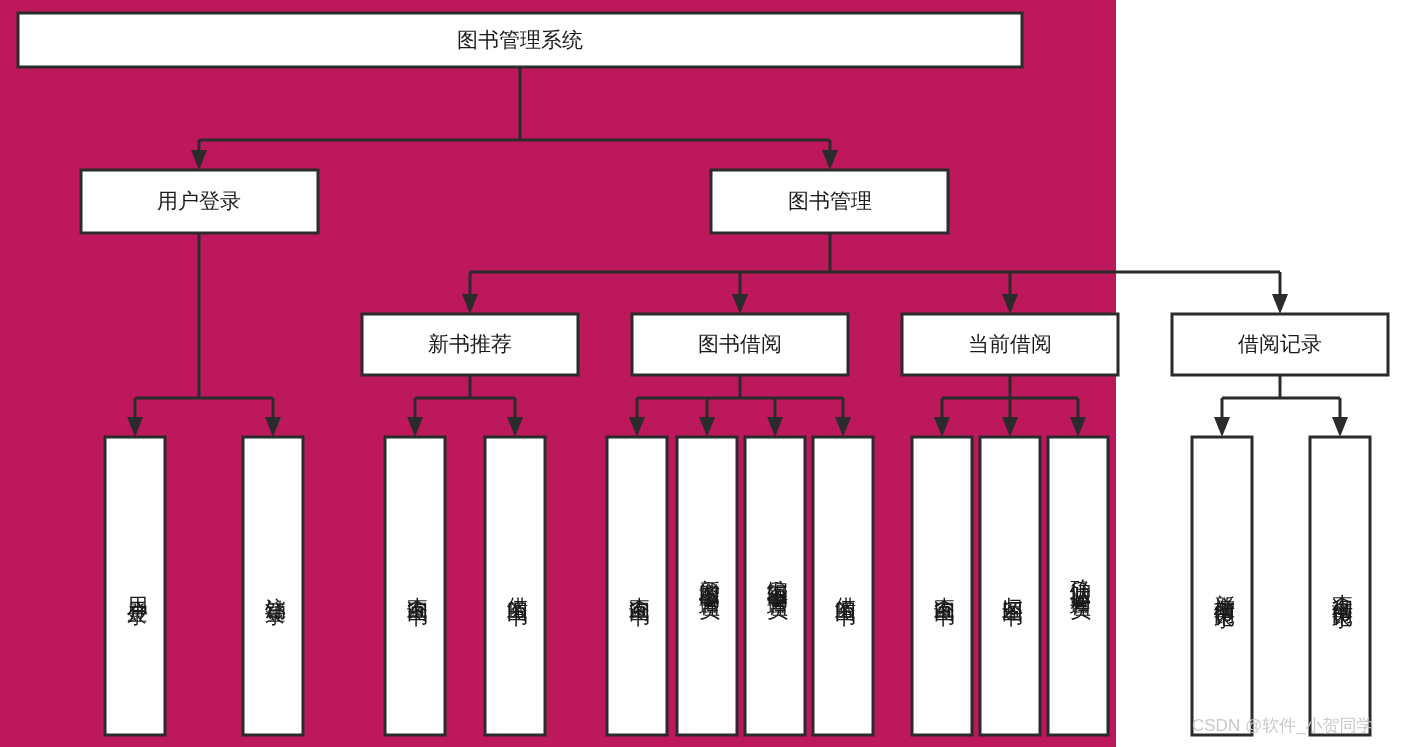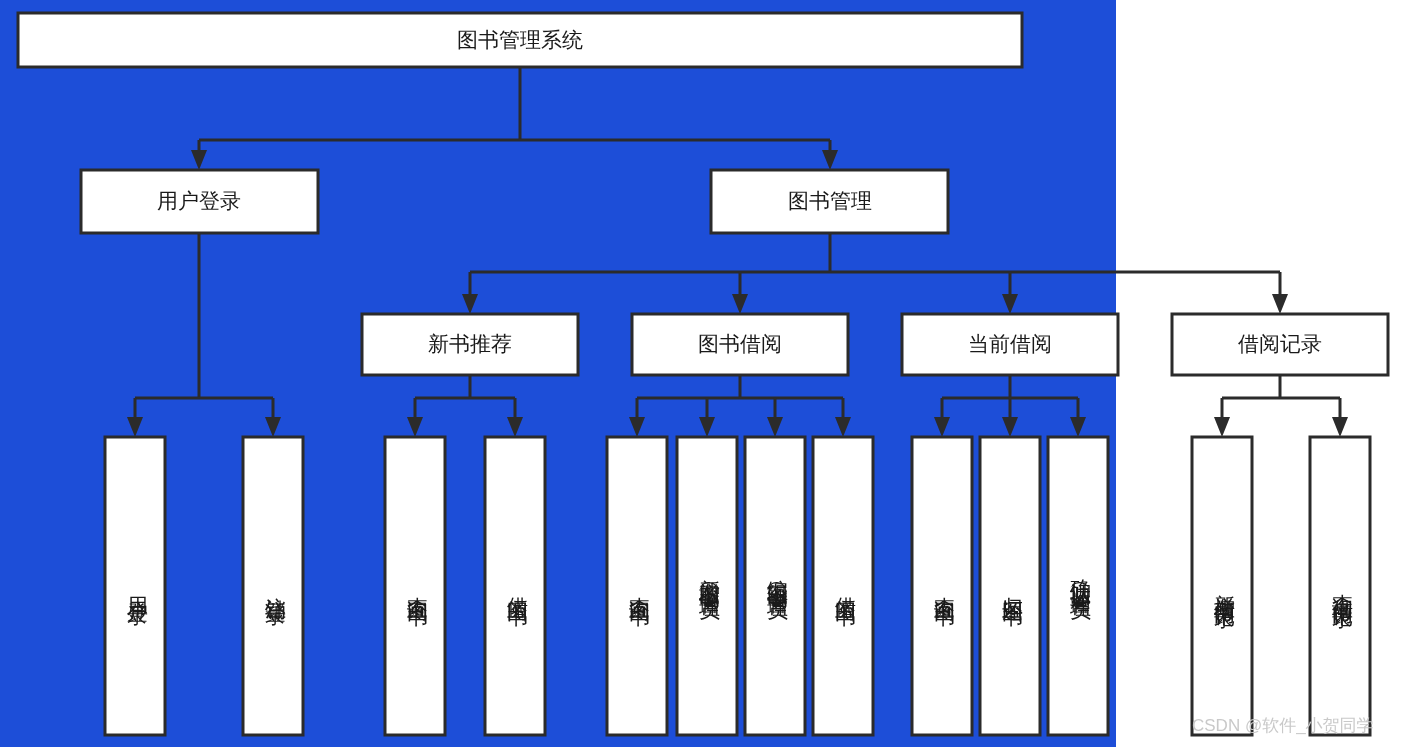--- a/index.html
+++ b/index.html
@@ -10,21 +10,21 @@
   body {
     width: 1405px;
     height: 747px;
     font-family: "Liberation Sans", sans-serif;
     overflow: hidden;
   }
   #diagram-root {
     position: relative;
     width: 1116px;
     height: 747px;
-    background: #1d4ed8;
+    background: #be185d;
   }
   svg.diagram-canvas {
     position: absolute;
     left: 0;
     top: 0;
     width: 1405px;
     height: 747px;
     display: block;
   }
   .node-box {

